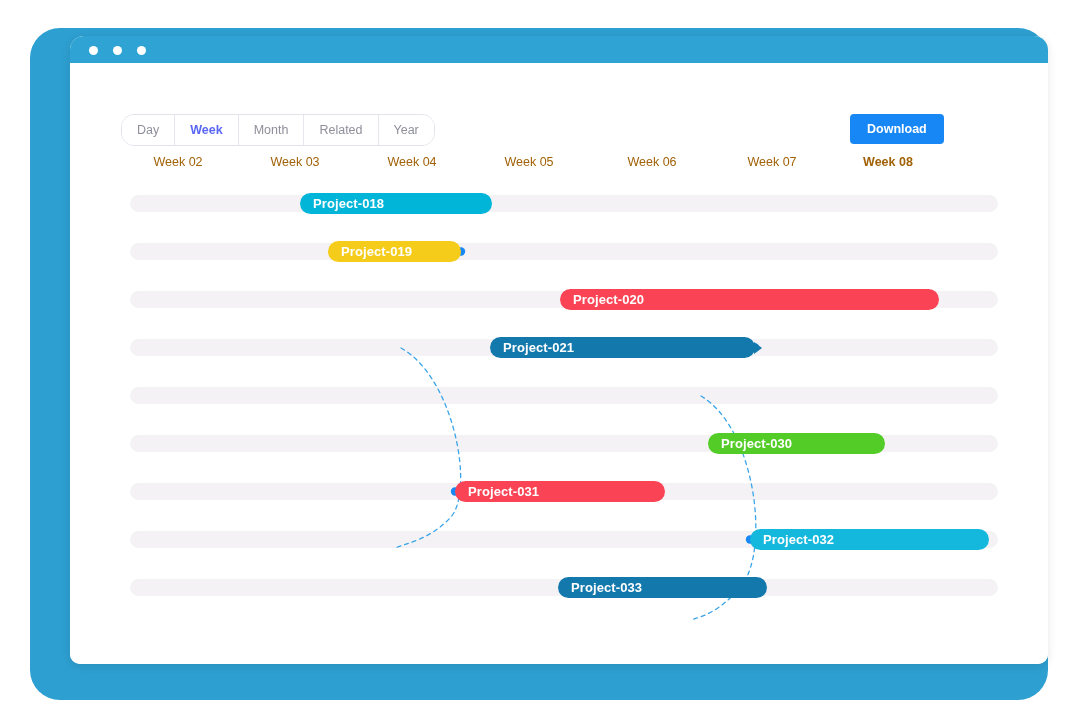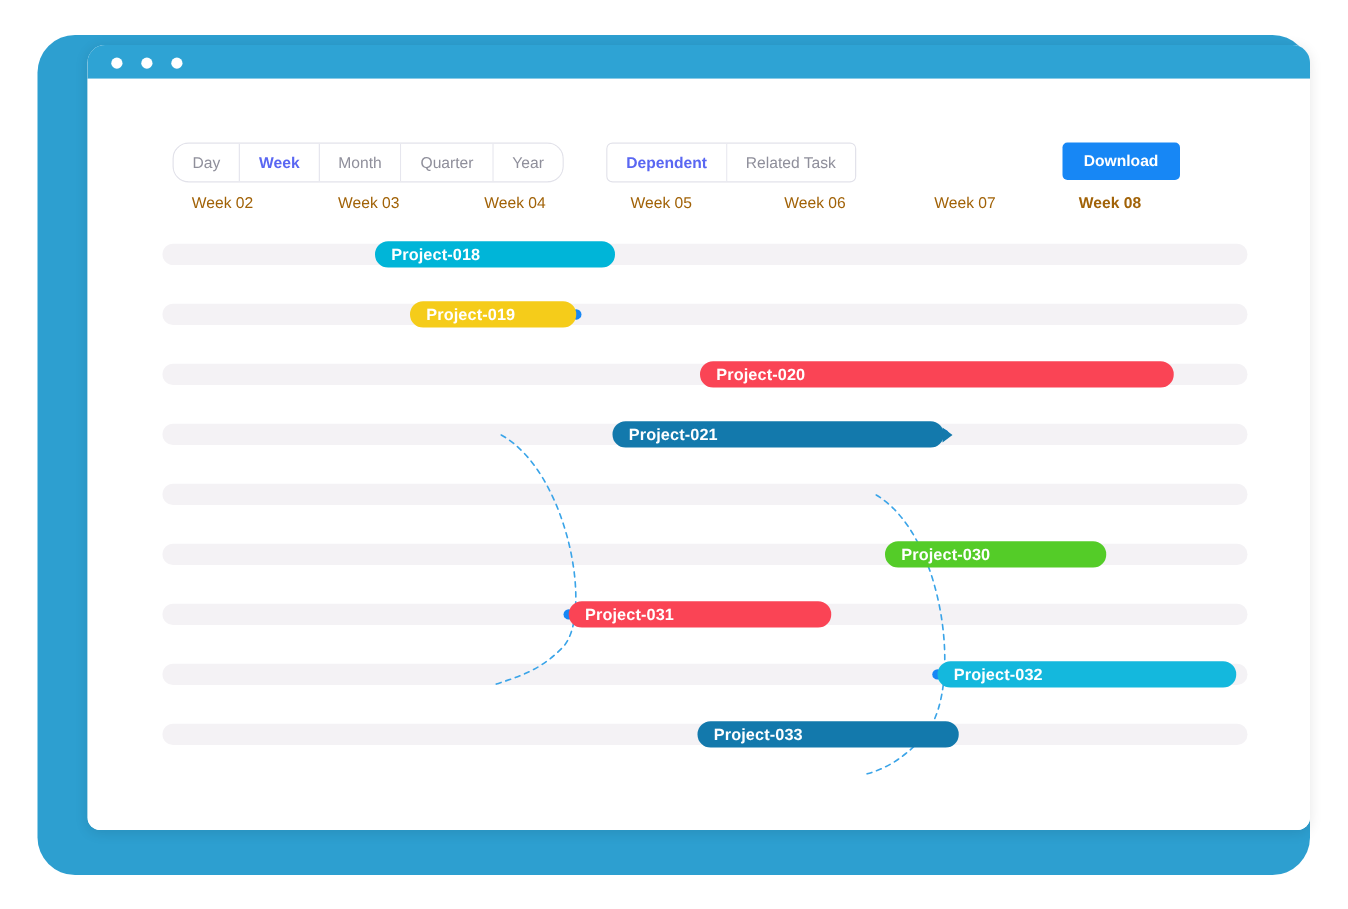--- a/index.html
+++ b/index.html
@@ -71,21 +71,21 @@
   }
 
   .segmented {
     position: absolute;
     display: flex;
     border: 1px solid #e2e2ea;
     border-radius: 5px;
     background: #ffffff;
     overflow: hidden;
   }
-  #scale-group { left: 68px; top: 51px; height: 30px; border-radius: 13px; }
+  #scale-group { left: 51px; top: 51px; height: 30px; border-radius: 13px; }
   #mode-group  { left: 415px; top: 51px; height: 30px; }
 
   .seg-btn {
     display: flex;
     align-items: center;
     justify-content: center;
     height: 30px;
     padding: 0 15px;
     font-size: 12.5px;
     color: #8f8f9b;
@@ -210,26 +210,22 @@
       <span class="window-dot" id="window-dot-max"></span>
     </div>
 
     <div id="window-body">
 
       <div id="toolbar">
         <div class="segmented" id="scale-group">
             <div class="seg-btn">Day</div>
             <div class="seg-btn active">Week</div>
             <div class="seg-btn">Month</div>
-            <div class="seg-btn">Quarter</div>
+            <div class="seg-btn">Related</div>
             <div class="seg-btn">Year</div>
-          </div>
-        <div class="segmented" id="mode-group">
-            <div class="seg-btn active">Dependent</div>
-            <div class="seg-btn">Related Task</div>
           </div>
         <button id="download-button">Download</button>
       </div>
 
       <div id="timeline-header">
           <div class="week-label" style="left: 108px;">Week 02</div>
           <div class="week-label" style="left: 225px;">Week 03</div>
           <div class="week-label" style="left: 342px;">Week 04</div>
           <div class="week-label" style="left: 459px;">Week 05</div>
           <div class="week-label" style="left: 582px;">Week 06</div>

